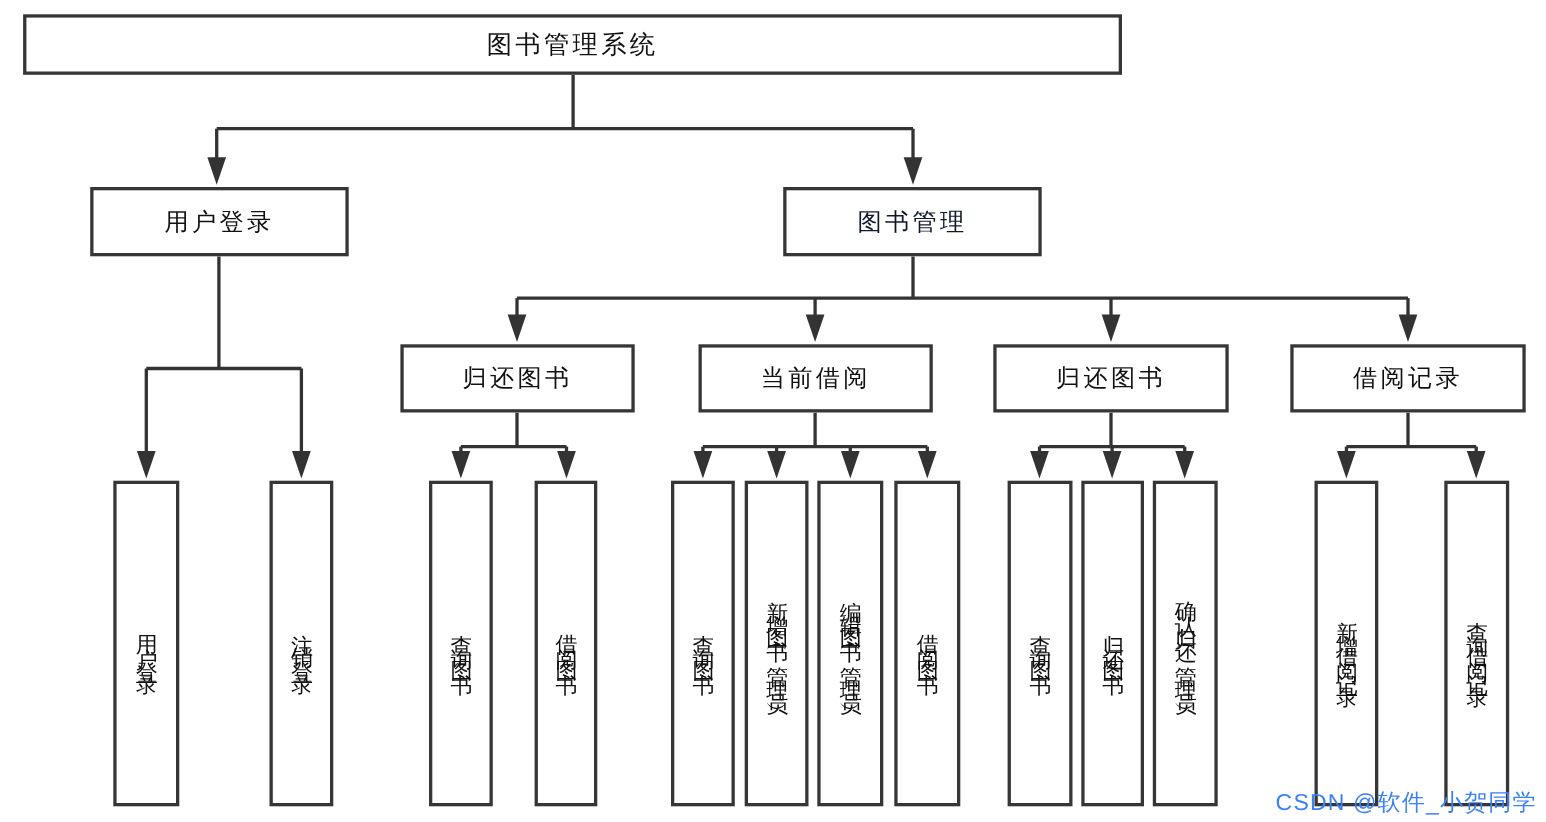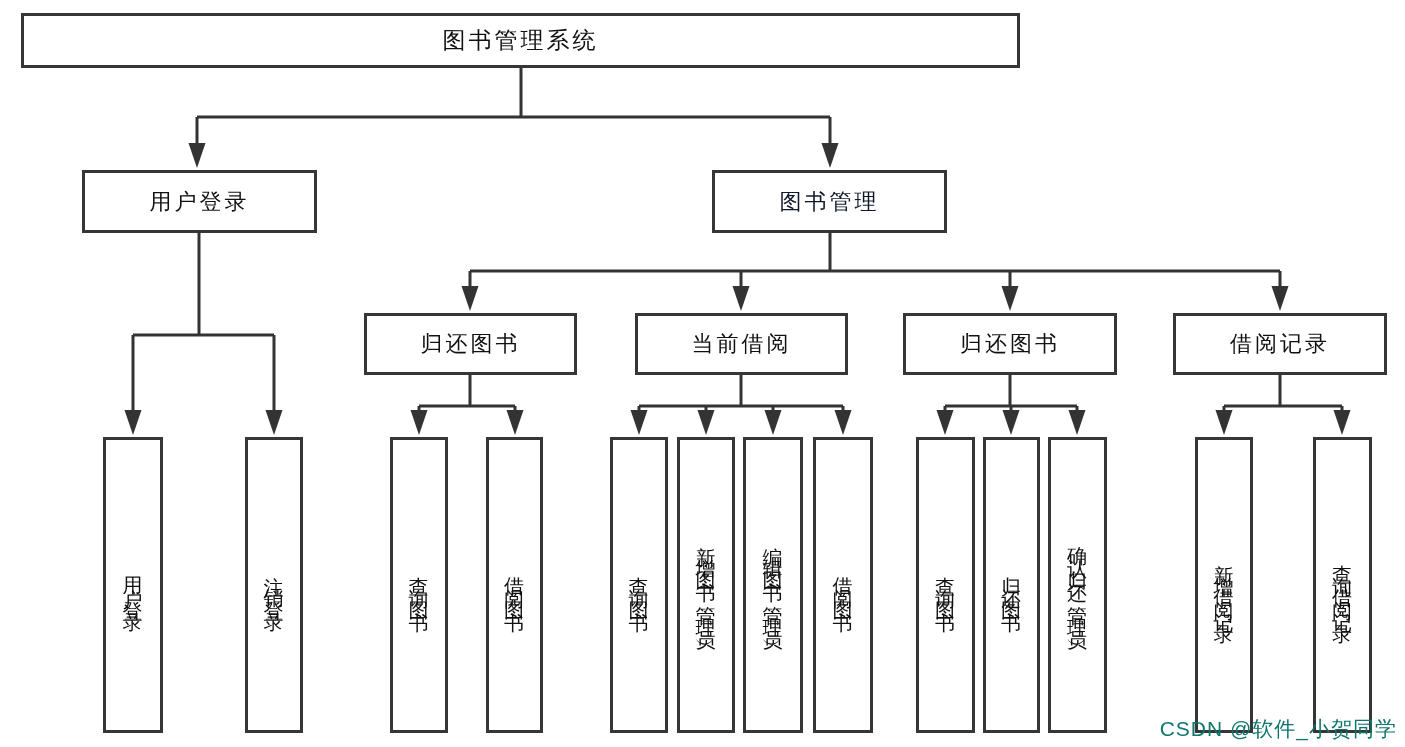--- a/index.html
+++ b/index.html
@@ -172,14 +172,14 @@
       <div class="node v" style="left: 1048px; top: 437px; width: 59px; height: 296px; border-color: rgb(54, 54, 54); color: rgb(17, 17, 17);">
         <span class="label">确认归还（管理员）</span>
       </div>
       <div class="node v" style="left: 1195px; top: 437px; width: 58px; height: 296px; border-color: rgb(54, 54, 54); color: rgb(17, 17, 17);">
         <span class="label">新增借阅记录</span>
       </div>
       <div class="node v" style="left: 1313px; top: 437px; width: 59px; height: 296px; border-color: rgb(54, 54, 54); color: rgb(17, 17, 17);">
         <span class="label">查询借阅记录</span>
       </div>
     </div>
-  <div class="watermark" style="color: #0f766e; margin-left: 23px;">CSDN @软件_小贺同学</div>
+  <div class="watermark" style="color: #3b82f6; margin-left: 23px;">CSDN @软件_小贺同学</div>
 </div>
 
 </body></html>

